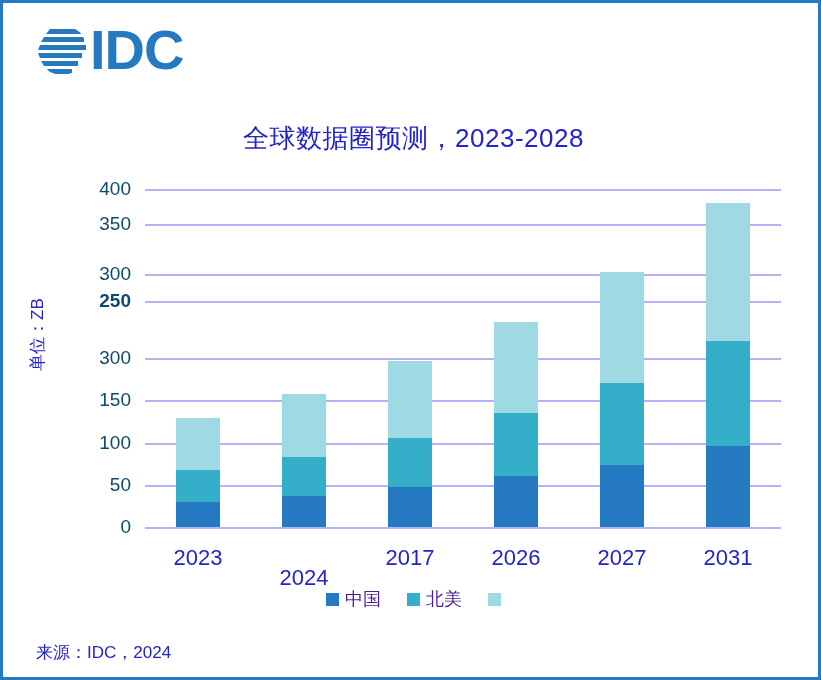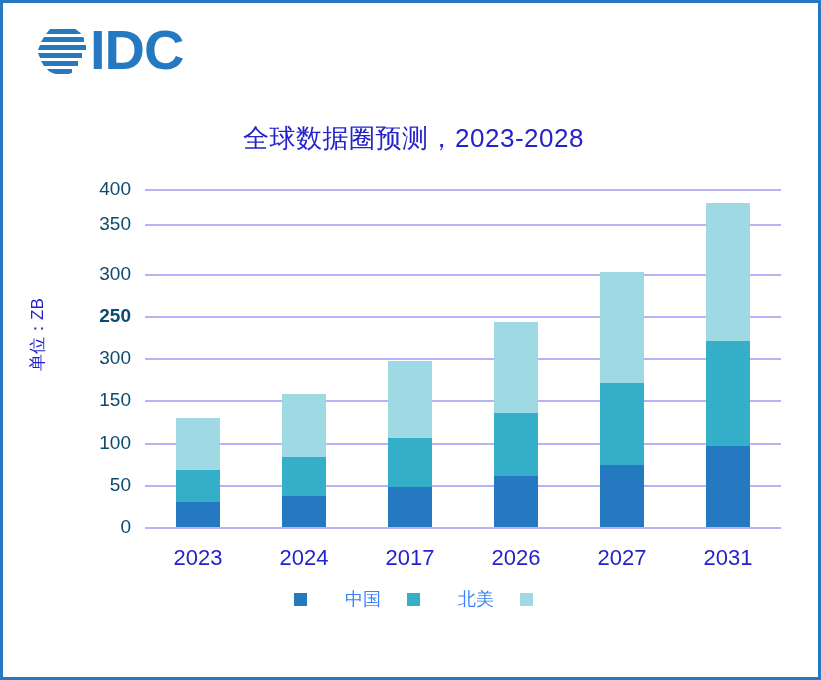--- a/index.html
+++ b/index.html
@@ -137,23 +137,22 @@
     align-items: center;
     gap: 6px;
   }
   .legend-swatch {
     width: 13px;
     height: 13px;
     display: block;
   }
   .legend-label {
     font-size: 18px;
-    color: #3b82f6;
-    white-space: nowrap;
-    margin-left: 32px;
+    color: #4c1d95;
+    white-space: nowrap;
   }
 
   
   #source {
     position: absolute;
     left: 33px;
     top: 638px;
     font-size: 17px;
     color: #2323cc;
     white-space: nowrap;
@@ -190,21 +189,21 @@
     <div id="plot">
         <div class="gridline" style="top: 0px;">
           <span class="ytick">400</span>
         </div>
         <div class="gridline" style="top: 35px;">
           <span class="ytick">350</span>
         </div>
         <div class="gridline" style="top: 84.5px;">
           <span class="ytick">300</span>
         </div>
-        <div class="gridline" style="top: 127px; font-weight: bold;">
+        <div class="gridline" style="top: 112px; font-weight: bold;">
           <span class="ytick">250</span>
         </div>
         <div class="gridline" style="top: 169px;">
           <span class="ytick">300</span>
         </div>
         <div class="gridline" style="top: 211.25px; text-align: center;">
           <span class="ytick">150</span>
         </div>
         <div class="gridline" style="top: 253.5px;">
           <span class="ytick">100</span>
@@ -219,21 +218,21 @@
           <div class="seg" style="height: 52.39px; background: rgb(159, 217, 227);"></div>
           <div class="seg" style="height: 31.265px; background: rgb(53, 174, 202);"></div>
           <div class="seg" style="height: 25.35px; background: rgb(36, 121, 192);"></div>
         </div>
         <div class="xtick" style="left: 53px;">2023</div>
         <div class="bar" style="left: 137px;">
           <div class="seg" style="height: 63.375px; background: rgb(159, 217, 227);"></div>
           <div class="seg" style="height: 38.87px; background: rgb(53, 174, 202);"></div>
           <div class="seg" style="height: 31.265px; background: rgb(36, 121, 192);"></div>
         </div>
-        <div class="xtick" style="left: 159px;">2024</div>
+        <div class="xtick" style="left: 159px; margin-top: 20px;">2024</div>
         <div class="bar" style="left: 243px;">
           <div class="seg" style="height: 77.74px; background: rgb(159, 217, 227);"></div>
           <div class="seg" style="height: 49.01px; background: rgb(53, 174, 202);"></div>
           <div class="seg" style="height: 39.715px; background: rgb(36, 121, 192);"></div>
         </div>
         <div class="xtick" style="left: 265px;">2017</div>
         <div class="bar" style="left: 349px;">
           <div class="seg" style="height: 91.26px; background: rgb(159, 217, 227);"></div>
           <div class="seg" style="height: 63.375px; background: rgb(53, 174, 202);"></div>
           <div class="seg" style="height: 50.7px; background: rgb(36, 121, 192);"></div>
@@ -261,14 +260,15 @@
       </div>
       <div class="legend-item">
         <span class="legend-swatch" style="background: rgb(53, 174, 202);"></span>
         <span class="legend-label">北美</span>
       </div>
       <div class="legend-item">
         <span class="legend-swatch" style="background: rgb(159, 217, 227);"></span>
       </div>
     </div>
 
+  <div id="source">来源：IDC，2024</div>
 
 </div>
 
 </body></html>

